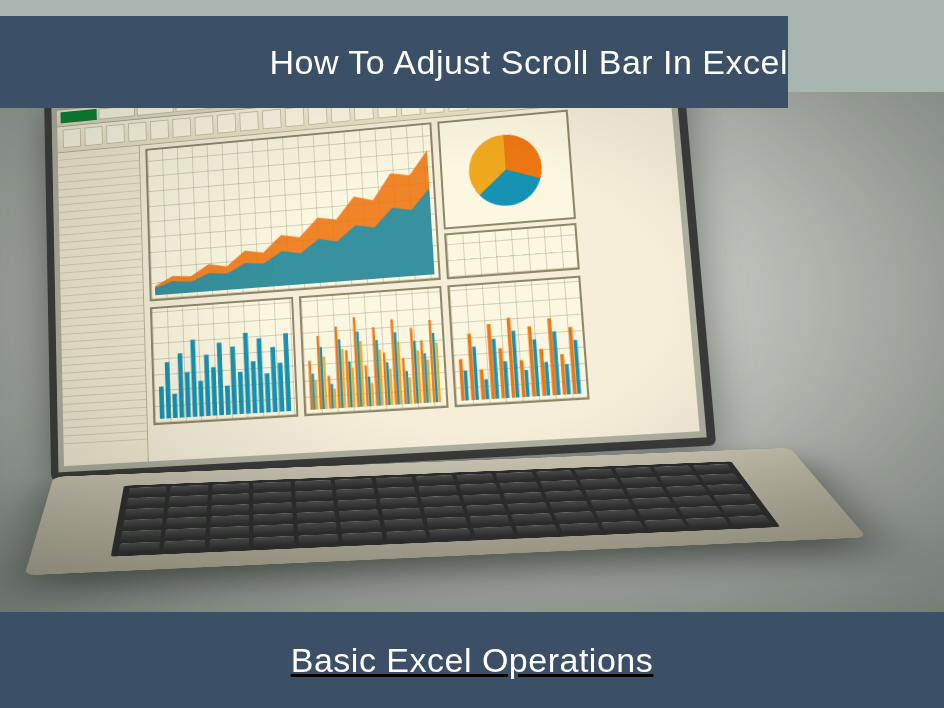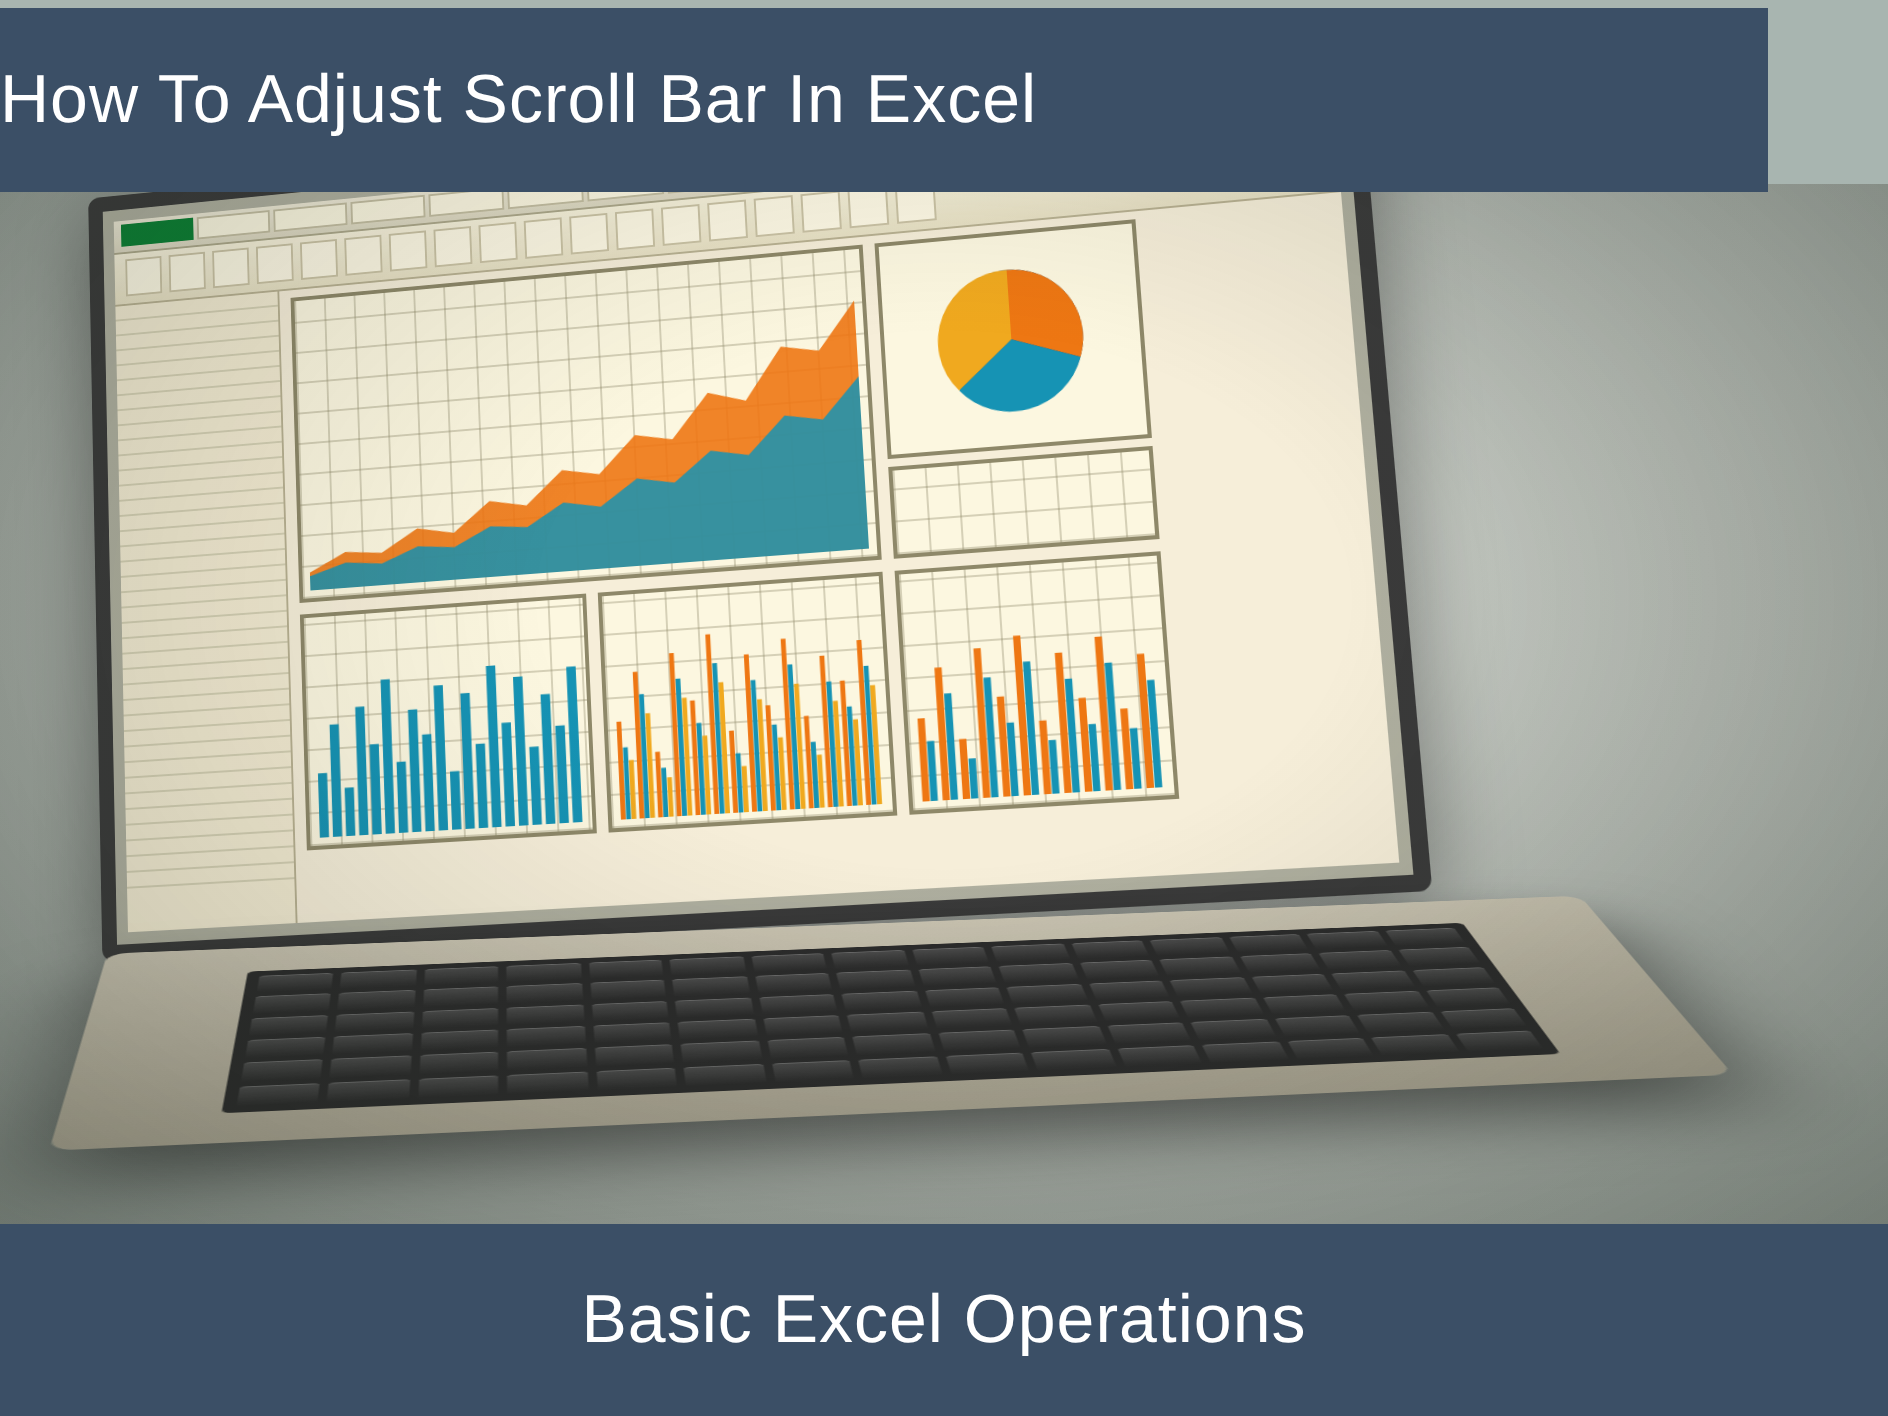--- a/index.html
+++ b/index.html
@@ -6,37 +6,38 @@
 body {
   width: 944px;
   height: 708px;
   font-family: -apple-system, BlinkMacSystemFont, 'Segoe UI', sans-serif;
   background: #a8b5b0;
   position: relative;
   overflow: hidden;
 }
 .banner-top {
   position: absolute;
-  top: 4px; left: 0;
-  width: 884px;
+  top: 16px; left: 0;
+  width: 788px;
   height: 92px;
   background: #3b4f66;
   display: flex;
   align-items: center;
-  justify-content: flex-start;
+  justify-content: flex-end;
 }
 .banner-bottom {
   position: absolute;
   bottom: 0; left: 0;
   width: 944px;
   height: 96px;
   background: #3b4f66;
   display: flex;
   align-items: center;
   justify-content: center;
+  text-decoration: underline;
 }
 .banner-top span, .banner-bottom span {
   color: #ffffff;
   font-size: 34px;
   font-weight: 400;
   letter-spacing: 0.5px;
 }
 .photo-area {
   position: absolute;
   top: 92px; left: 0;

